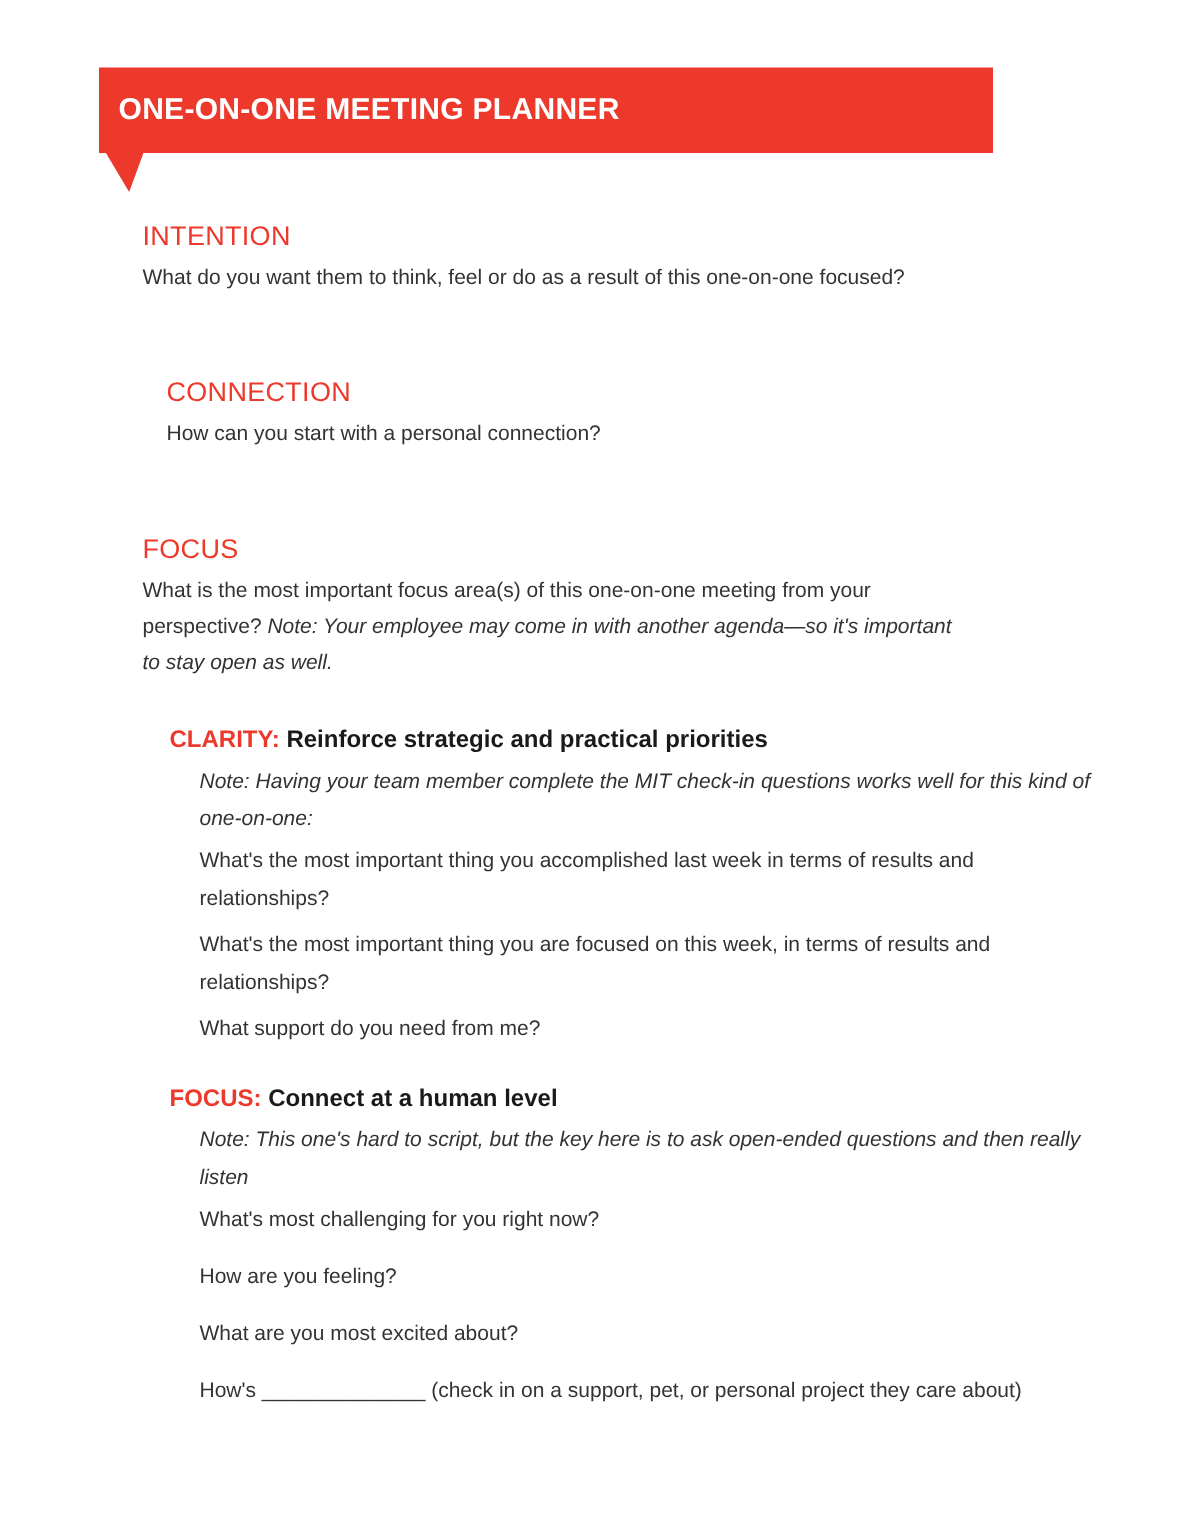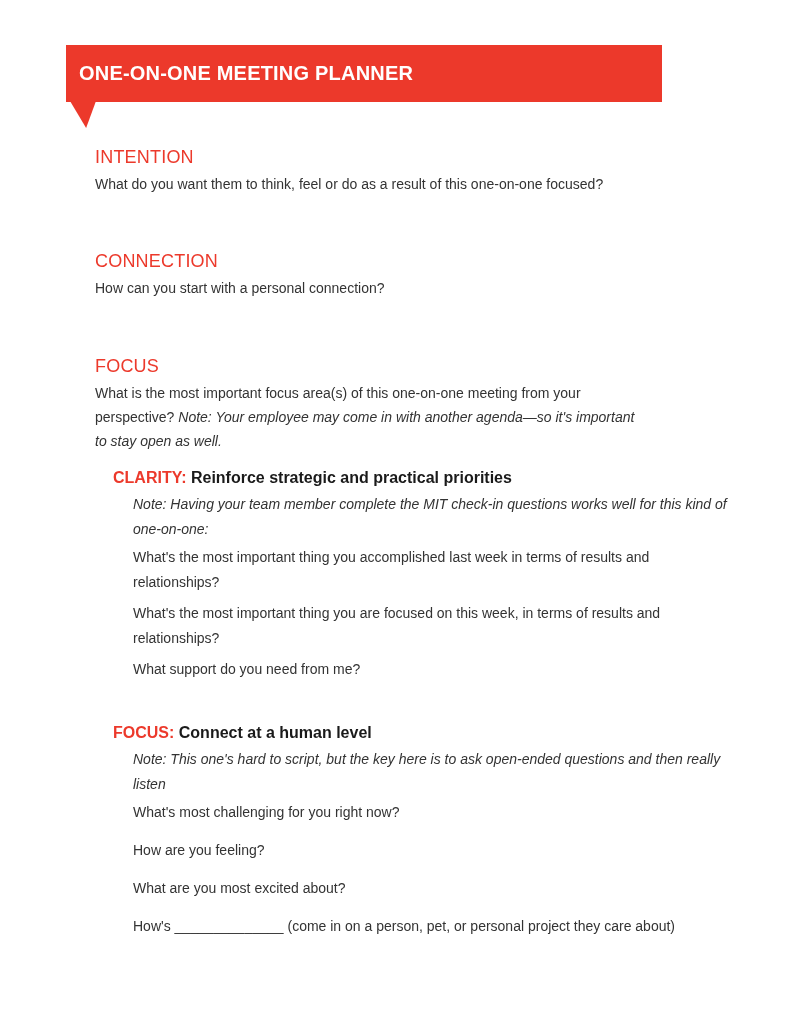--- a/index.html
+++ b/index.html
@@ -39,23 +39,23 @@
     position: absolute;
     left: 70px;
     top: 101px;
     width: 26px;
     height: 27px;
     background: var(--accent);
     clip-path: polygon(0 0, 100% 0, 62% 100%);
   }
   section { position: absolute; }
   #section-intention  { left: 95px;  top: 146px; width: 585px; }
-  #section-connection { left: 95px;  top: 250px; width: 585px; }
+  #section-connection { left: 111px;  top: 250px; width: 585px; }
   #section-focus      { left: 95px;  top: 355px; width: 552px; }
-  #section-clarity    { left: 113px; top: 468px; width: 615px; }
+  #section-clarity    { left: 113px; top: 484px; width: 615px; }
   #section-caring     { left: 113px; top: 723px; width: 615px; }
   h2 {
     margin: 0 0 4px 0;
     font-size: 18px;
     line-height: 22px;
     font-weight: normal;
     letter-spacing: 0.2px;
     color: var(--accent);
   }
   .prompt {
@@ -121,15 +121,15 @@
   </div>
 </section>
 
 <section id="section-caring">
   <h3><span class="sub-label">FOCUS:</span> <span>Connect at a human level</span></h3>
   <div class="sub-content">
     <p class="note">Note: This one's hard to script, but the key here is to ask open-ended questions and then really listen</p>
     <p class="q">What's most challenging for you right now?</p>
     <p class="q">How are you feeling?</p>
     <p class="q">What are you most excited about?</p>
-    <p class="q">How's ______________ (come in on a person, pet, or personal project they care about)</p>
+    <p class="q">How's ______________ (check in on a support, pet, or personal project they care about)</p>
   </div>
 </section>
 
 </body></html>

